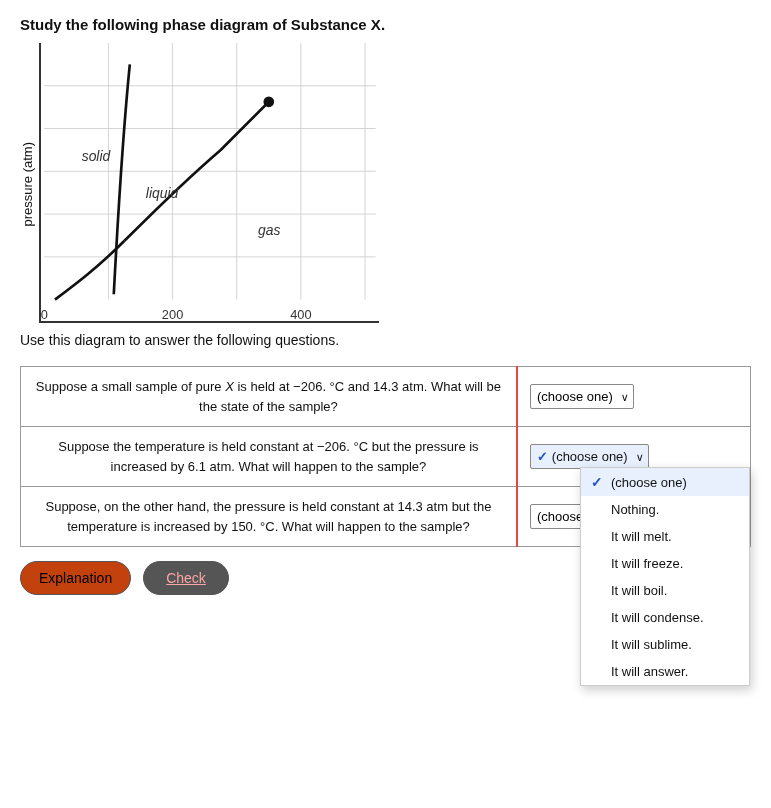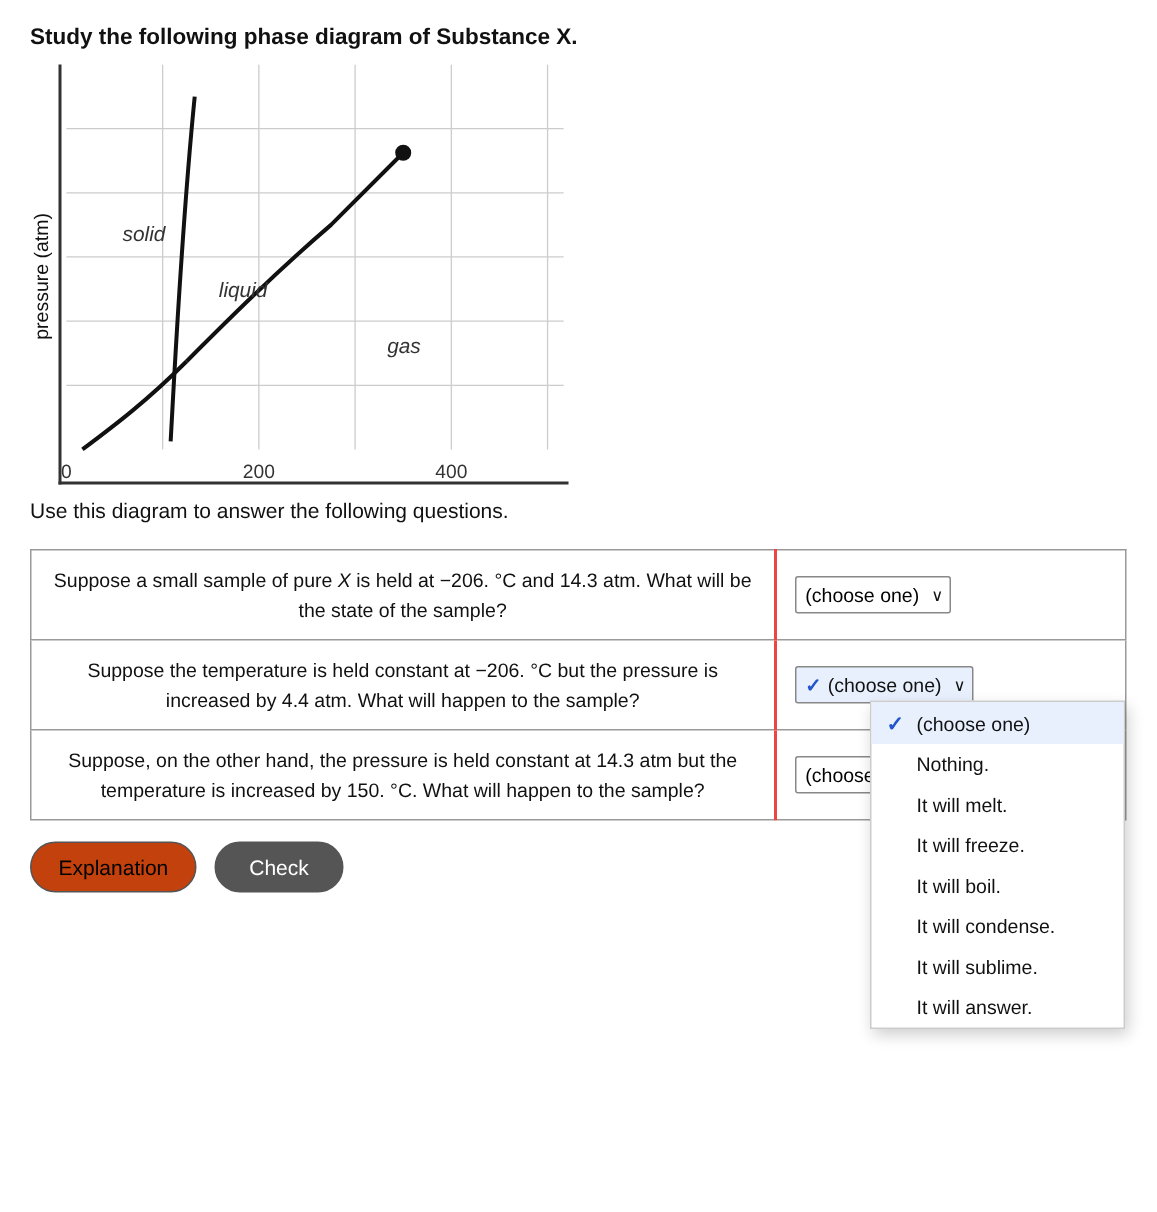--- a/index.html
+++ b/index.html
@@ -134,25 +134,26 @@
       border: 1px solid #555;
       padding: 8px 18px;
       font-size: 14px;
       border-radius: 20px;
       cursor: pointer;
     }
 
     .btn-check {
       background: #555;
       border: 1px solid #555;
-      color: #ffffff;
+      color: #fca5a5;
       padding: 8px 22px;
       font-size: 14px;
       border-radius: 20px;
       cursor: pointer;
+      text-decoration: underline;
     }
 
     
     .dropdown-overlay {
       position: absolute;
       right: 0;
       top: 40px;
       width: 170px;
       background: #fff;
       border: 1px solid #ccc;
@@ -255,21 +256,21 @@
           <option>Liquid</option>
           <option>Gas</option>
         </select>
       </div>
     </td>
   </tr>
 
   <tr class="question-row">
     <td class="question-cell">
       Suppose the temperature is held constant at −206. °C but the
-      pressure is increased by 4.4 atm. What will happen to the sample?
+      pressure is increased by 6.1 atm. What will happen to the sample?
     </td>
     <td class="answer-cell" style="position:relative;">
       <div class="select-wrapper">
         <div class="choose-select" style="cursor:pointer; background:#e8f0fe; display:inline-flex; align-items:center; gap:4px; padding: 4px 20px 4px 6px; border:1px solid #888;">
           <span style="color:#2255cc; font-weight:bold;">✓</span>
           <span>(choose one)</span>
         </div>
       </div>
       
       <div class="dropdown-overlay">

